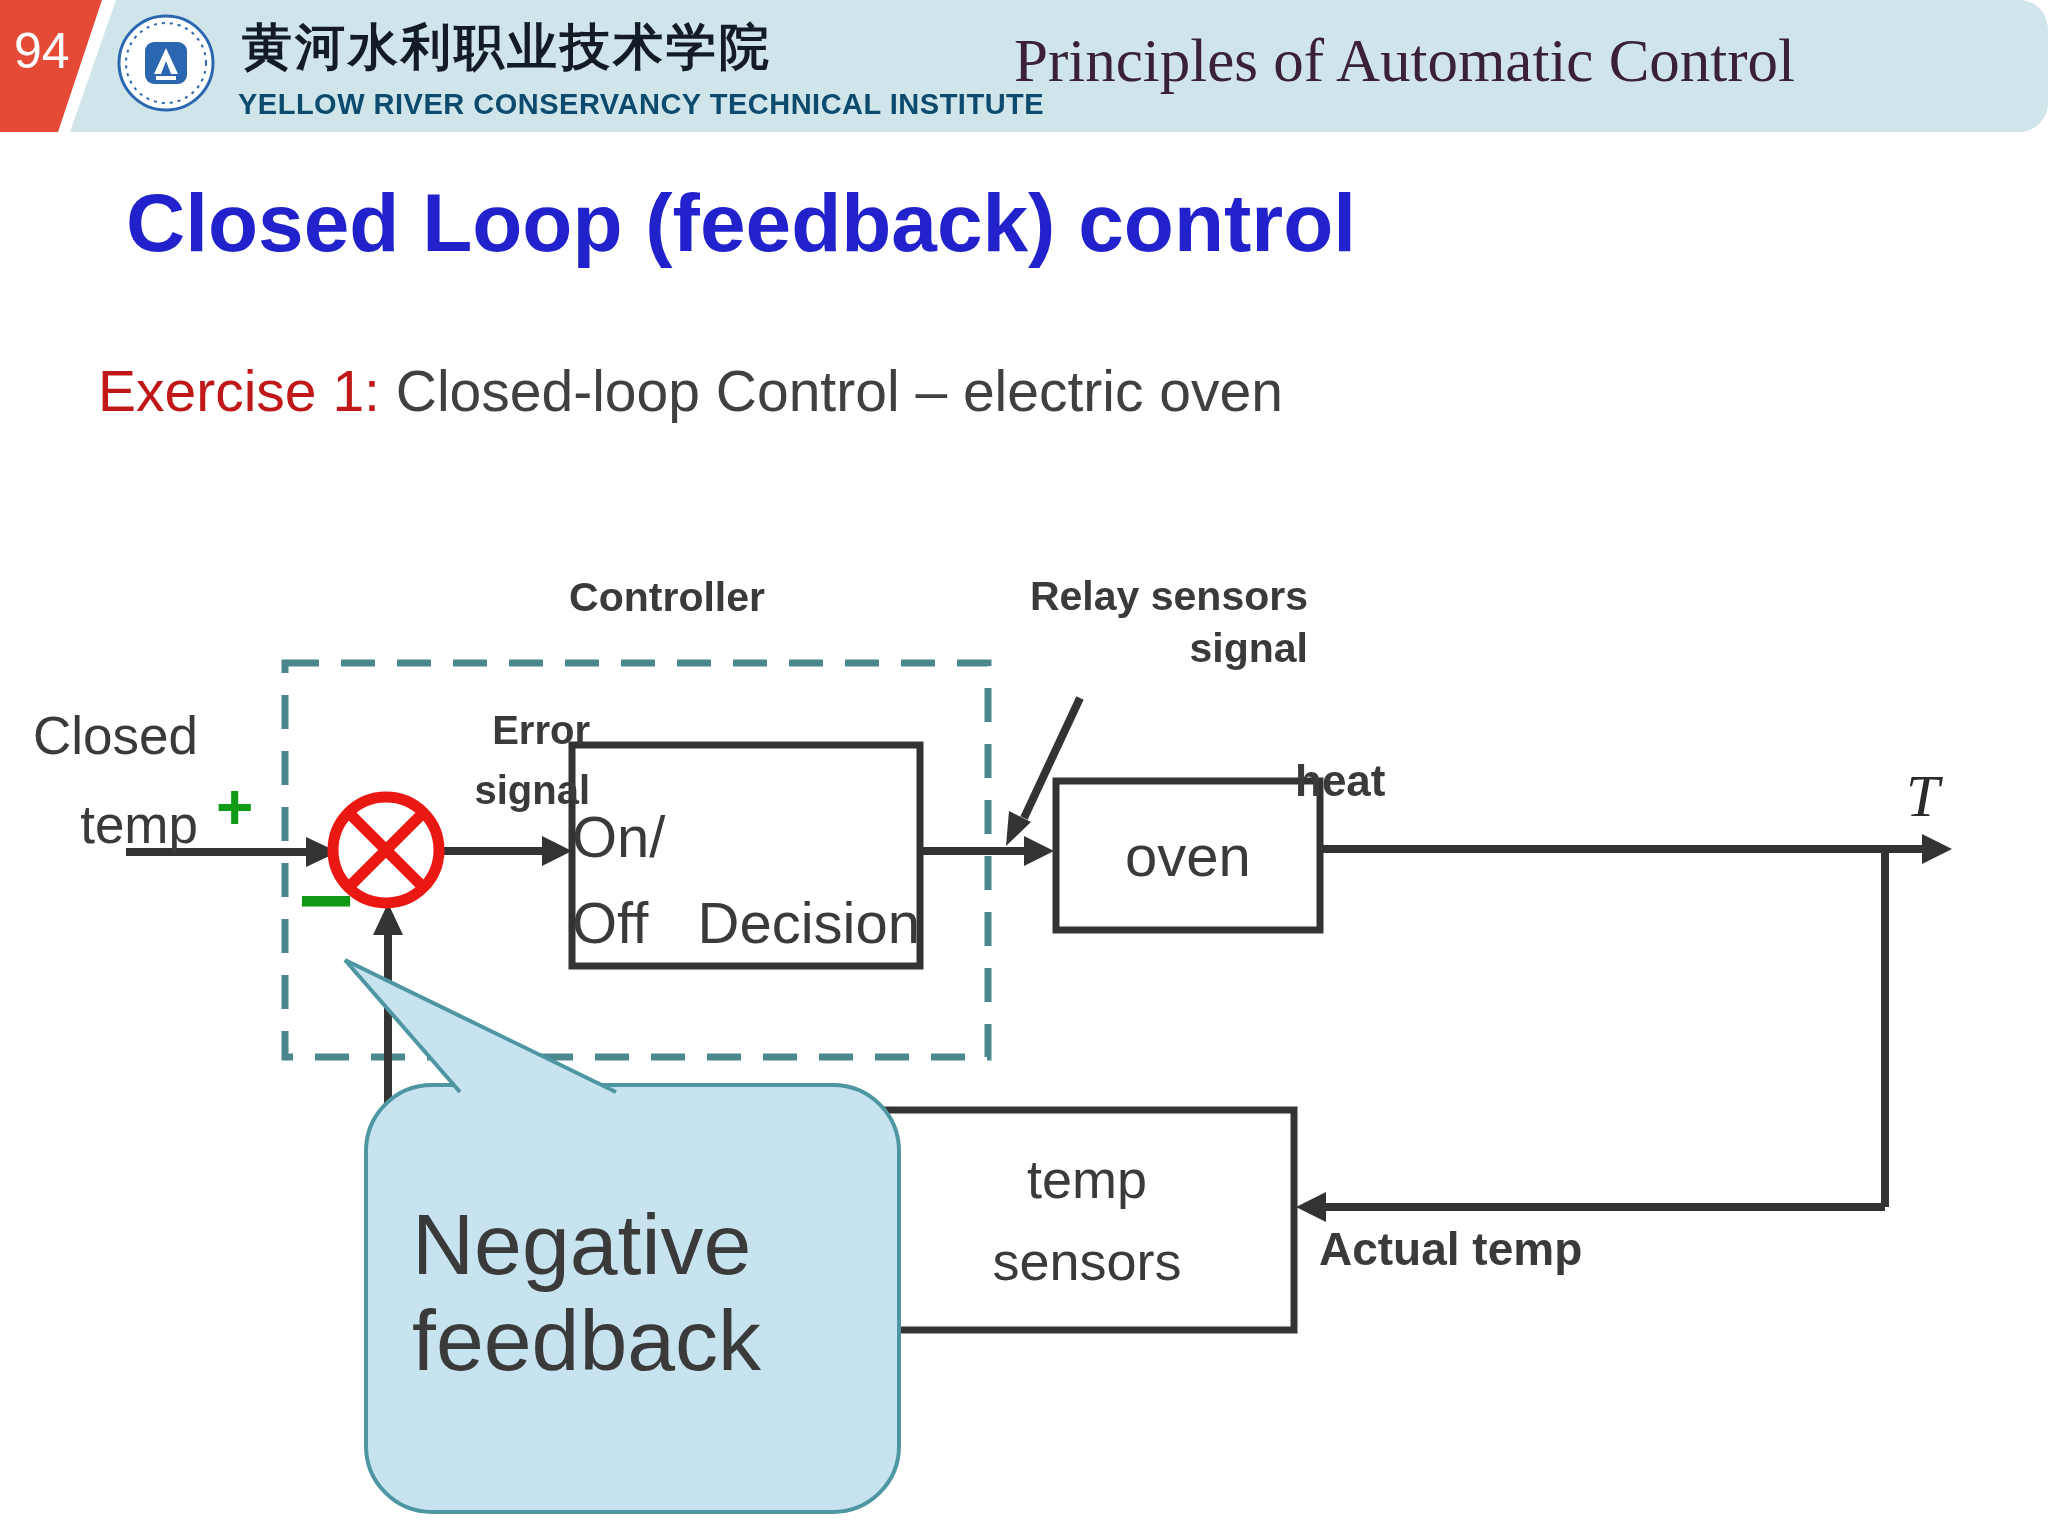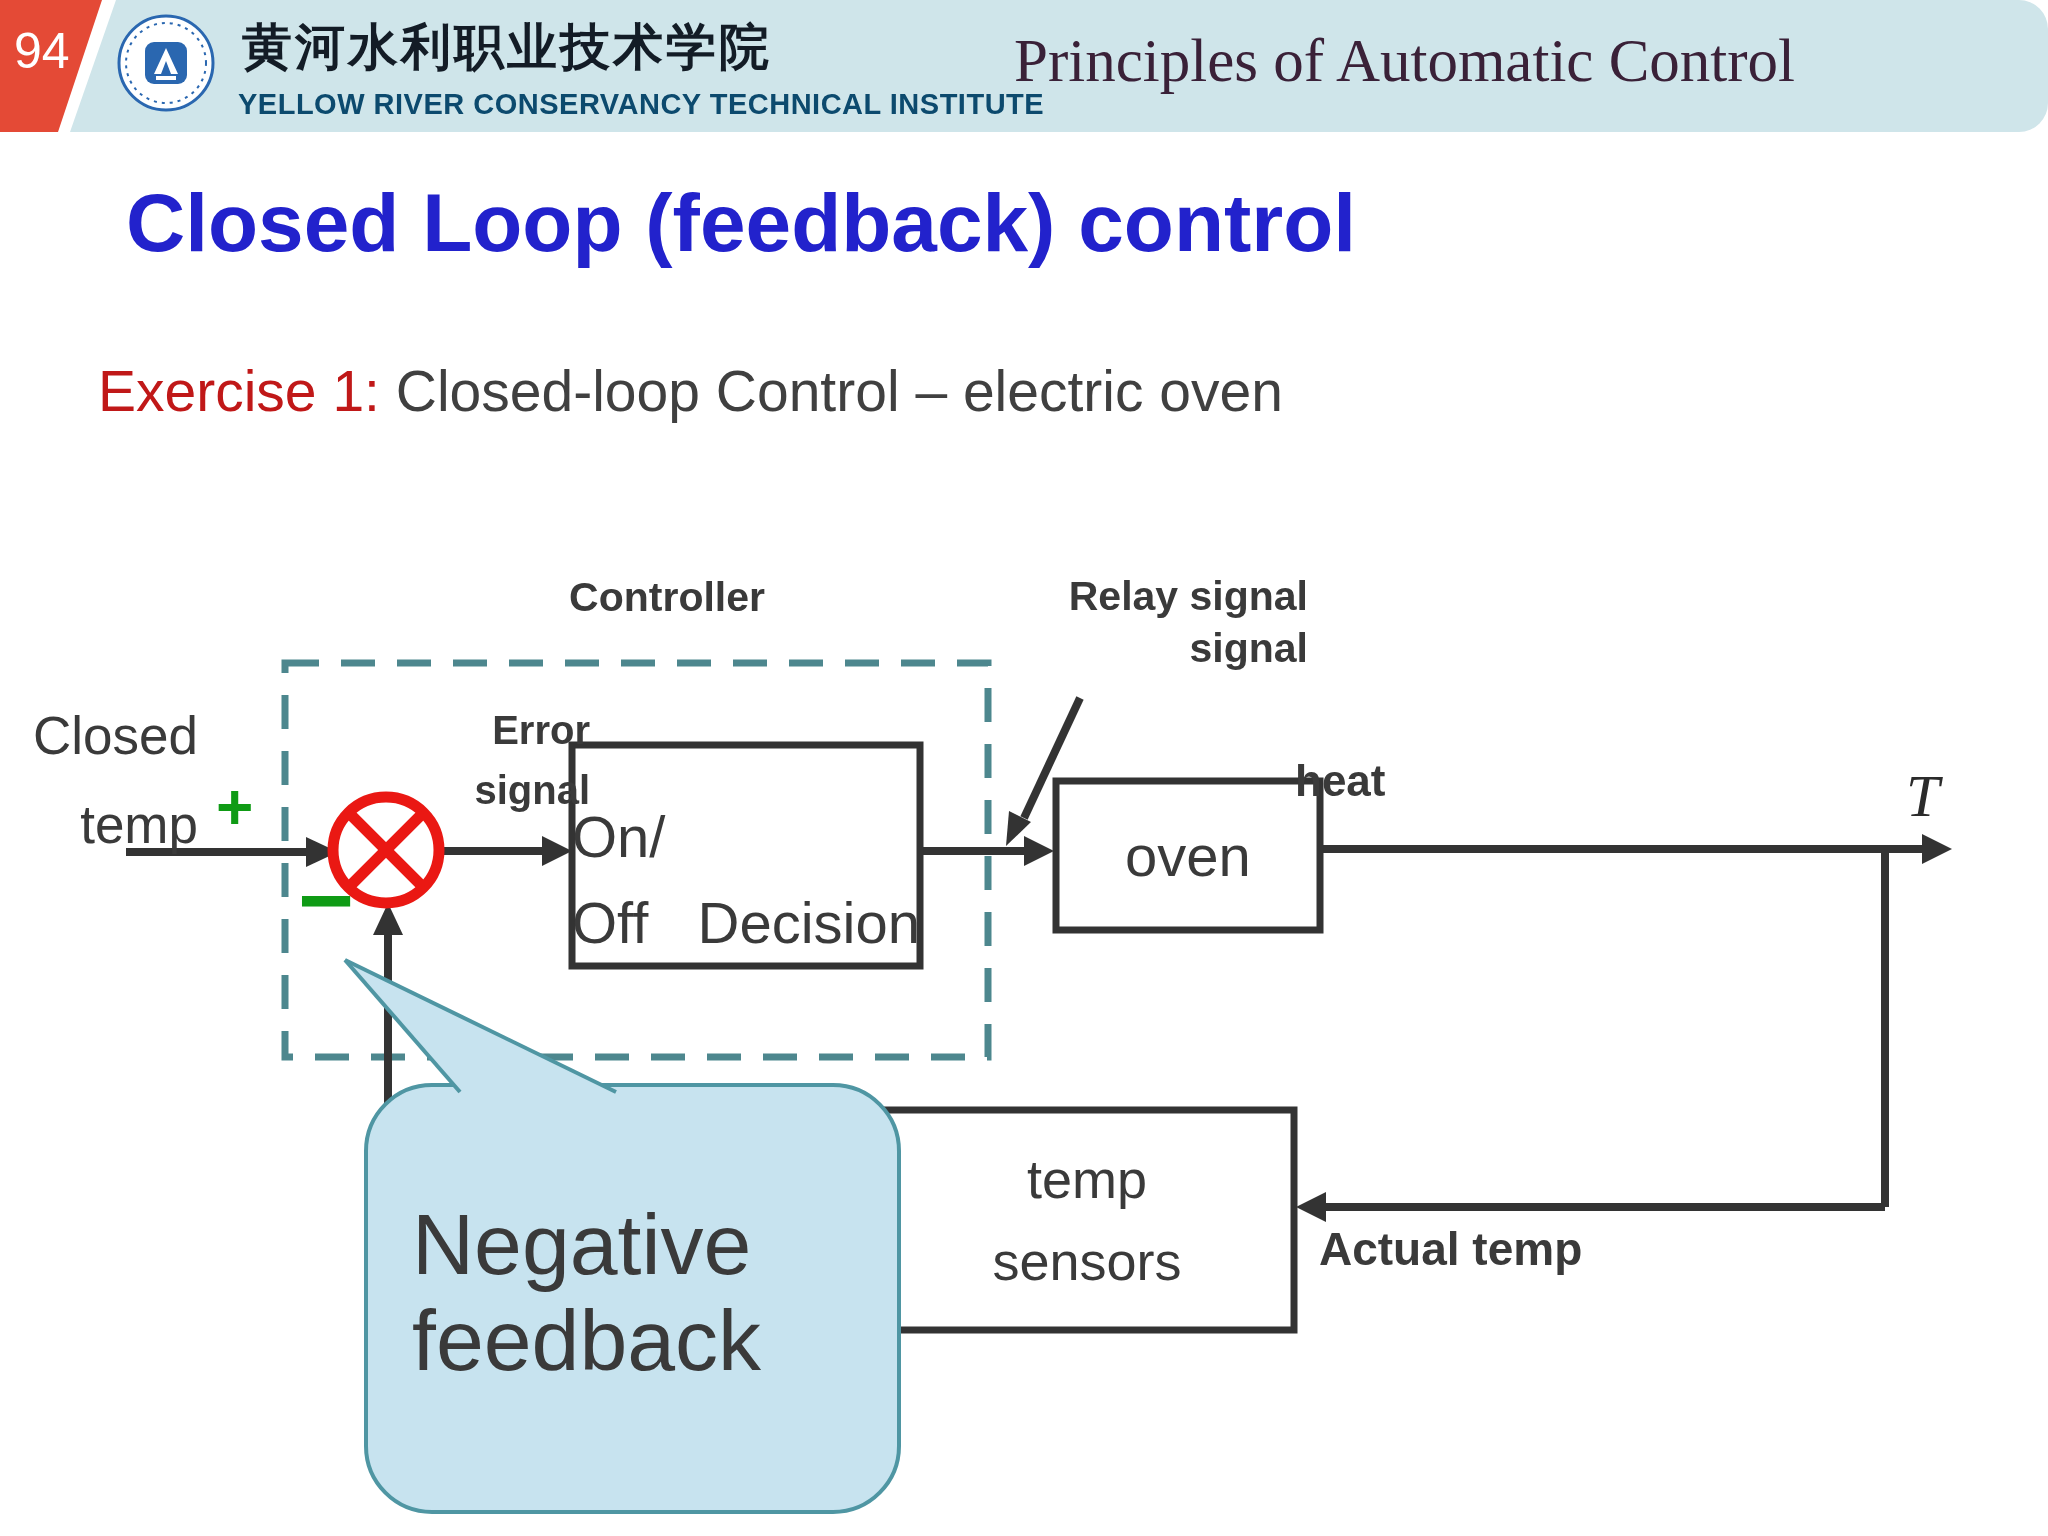--- a/index.html
+++ b/index.html
@@ -118,21 +118,21 @@
     <line class="sumx" x1="423" y1="813" x2="349" y2="887"></line>
 
     <rect class="bubble" x="366" y="1085" width="533" height="427" rx="66"></rect>
     <polygon class="tailf" points="345,960 616,1092 460,1092"></polygon>
     <line class="taill" x1="345" y1="960" x2="616" y2="1092"></line>
     <line class="taill" x1="345" y1="960" x2="460" y2="1092"></line>
   </svg>
 
   <div class="lbl bold ctr controller-lbl">Controller</div>
   <div class="lbl bold ctr relay-lbl">
-    <div>Relay signal</div>
+    <div>Relay sensors</div>
     <div>signal</div>
   </div>
   <div class="lbl ctr desired-lbl">
     <div>Closed</div>
     <div>temp</div>
   </div>
   <div class="lbl plus-sign">+</div>
   <div class="lbl minus-sign">−</div>
   <div class="lbl bold ctr error-lbl">
     <div>Error</div>

